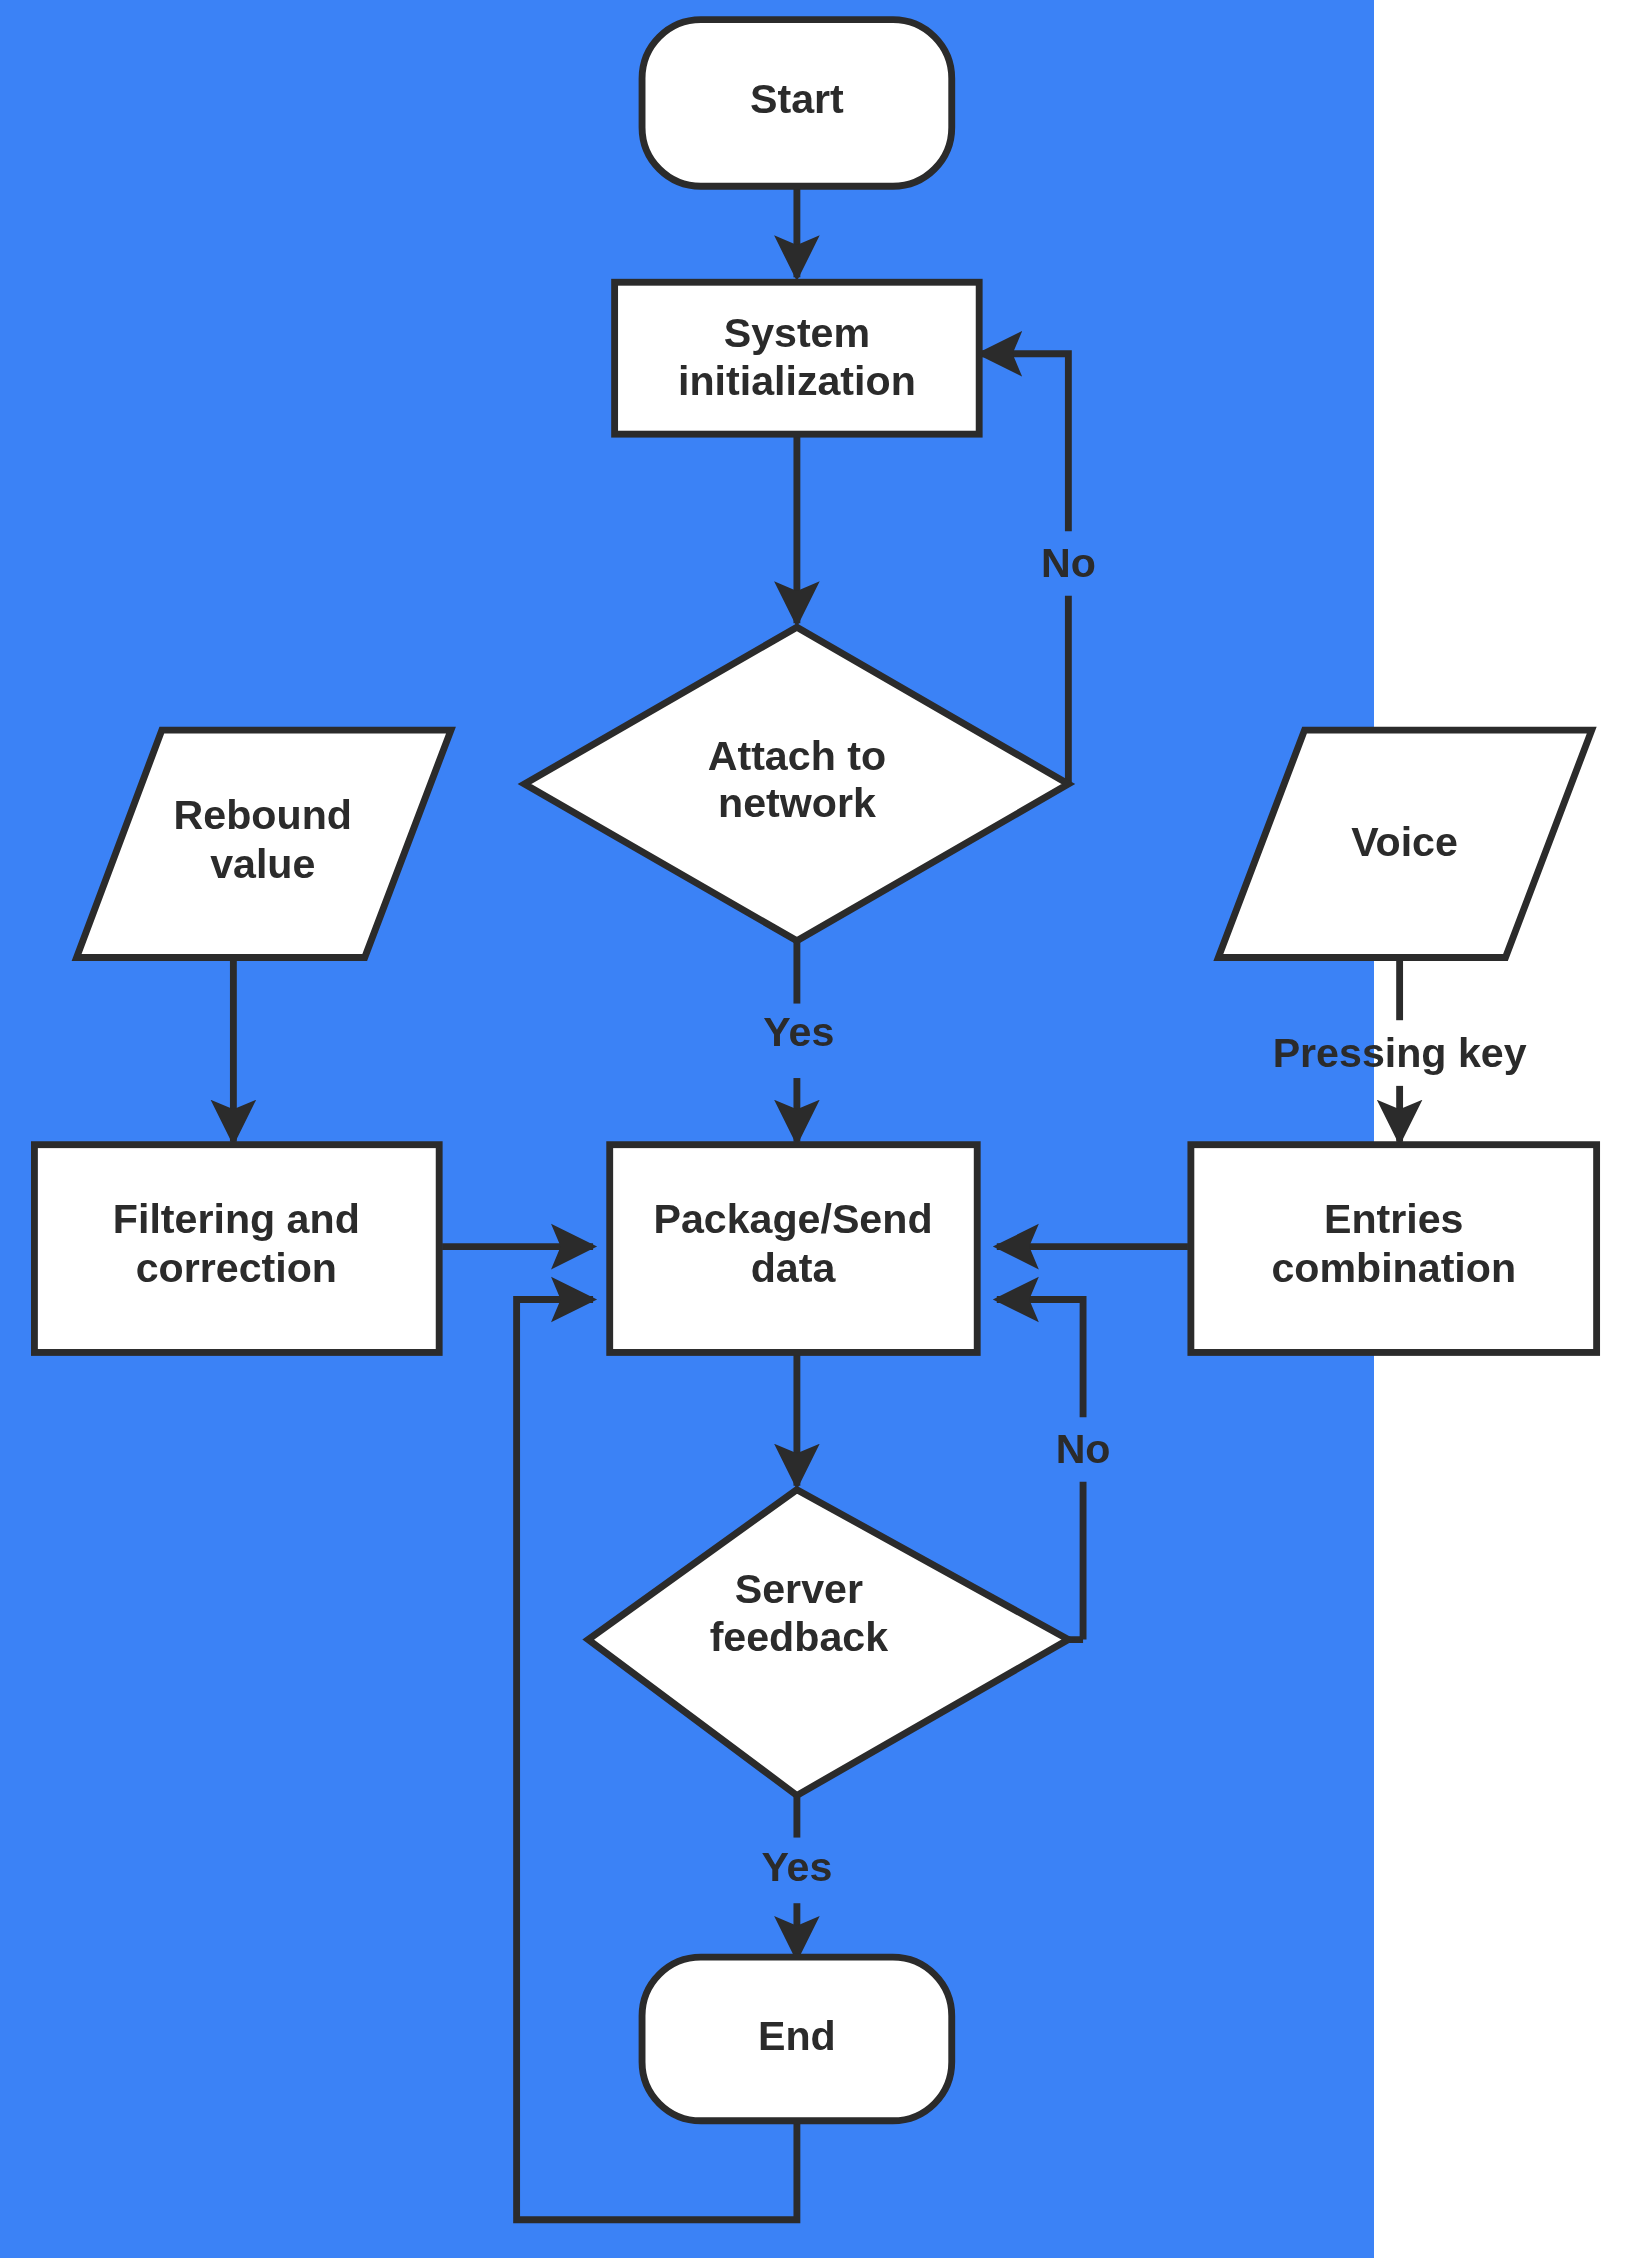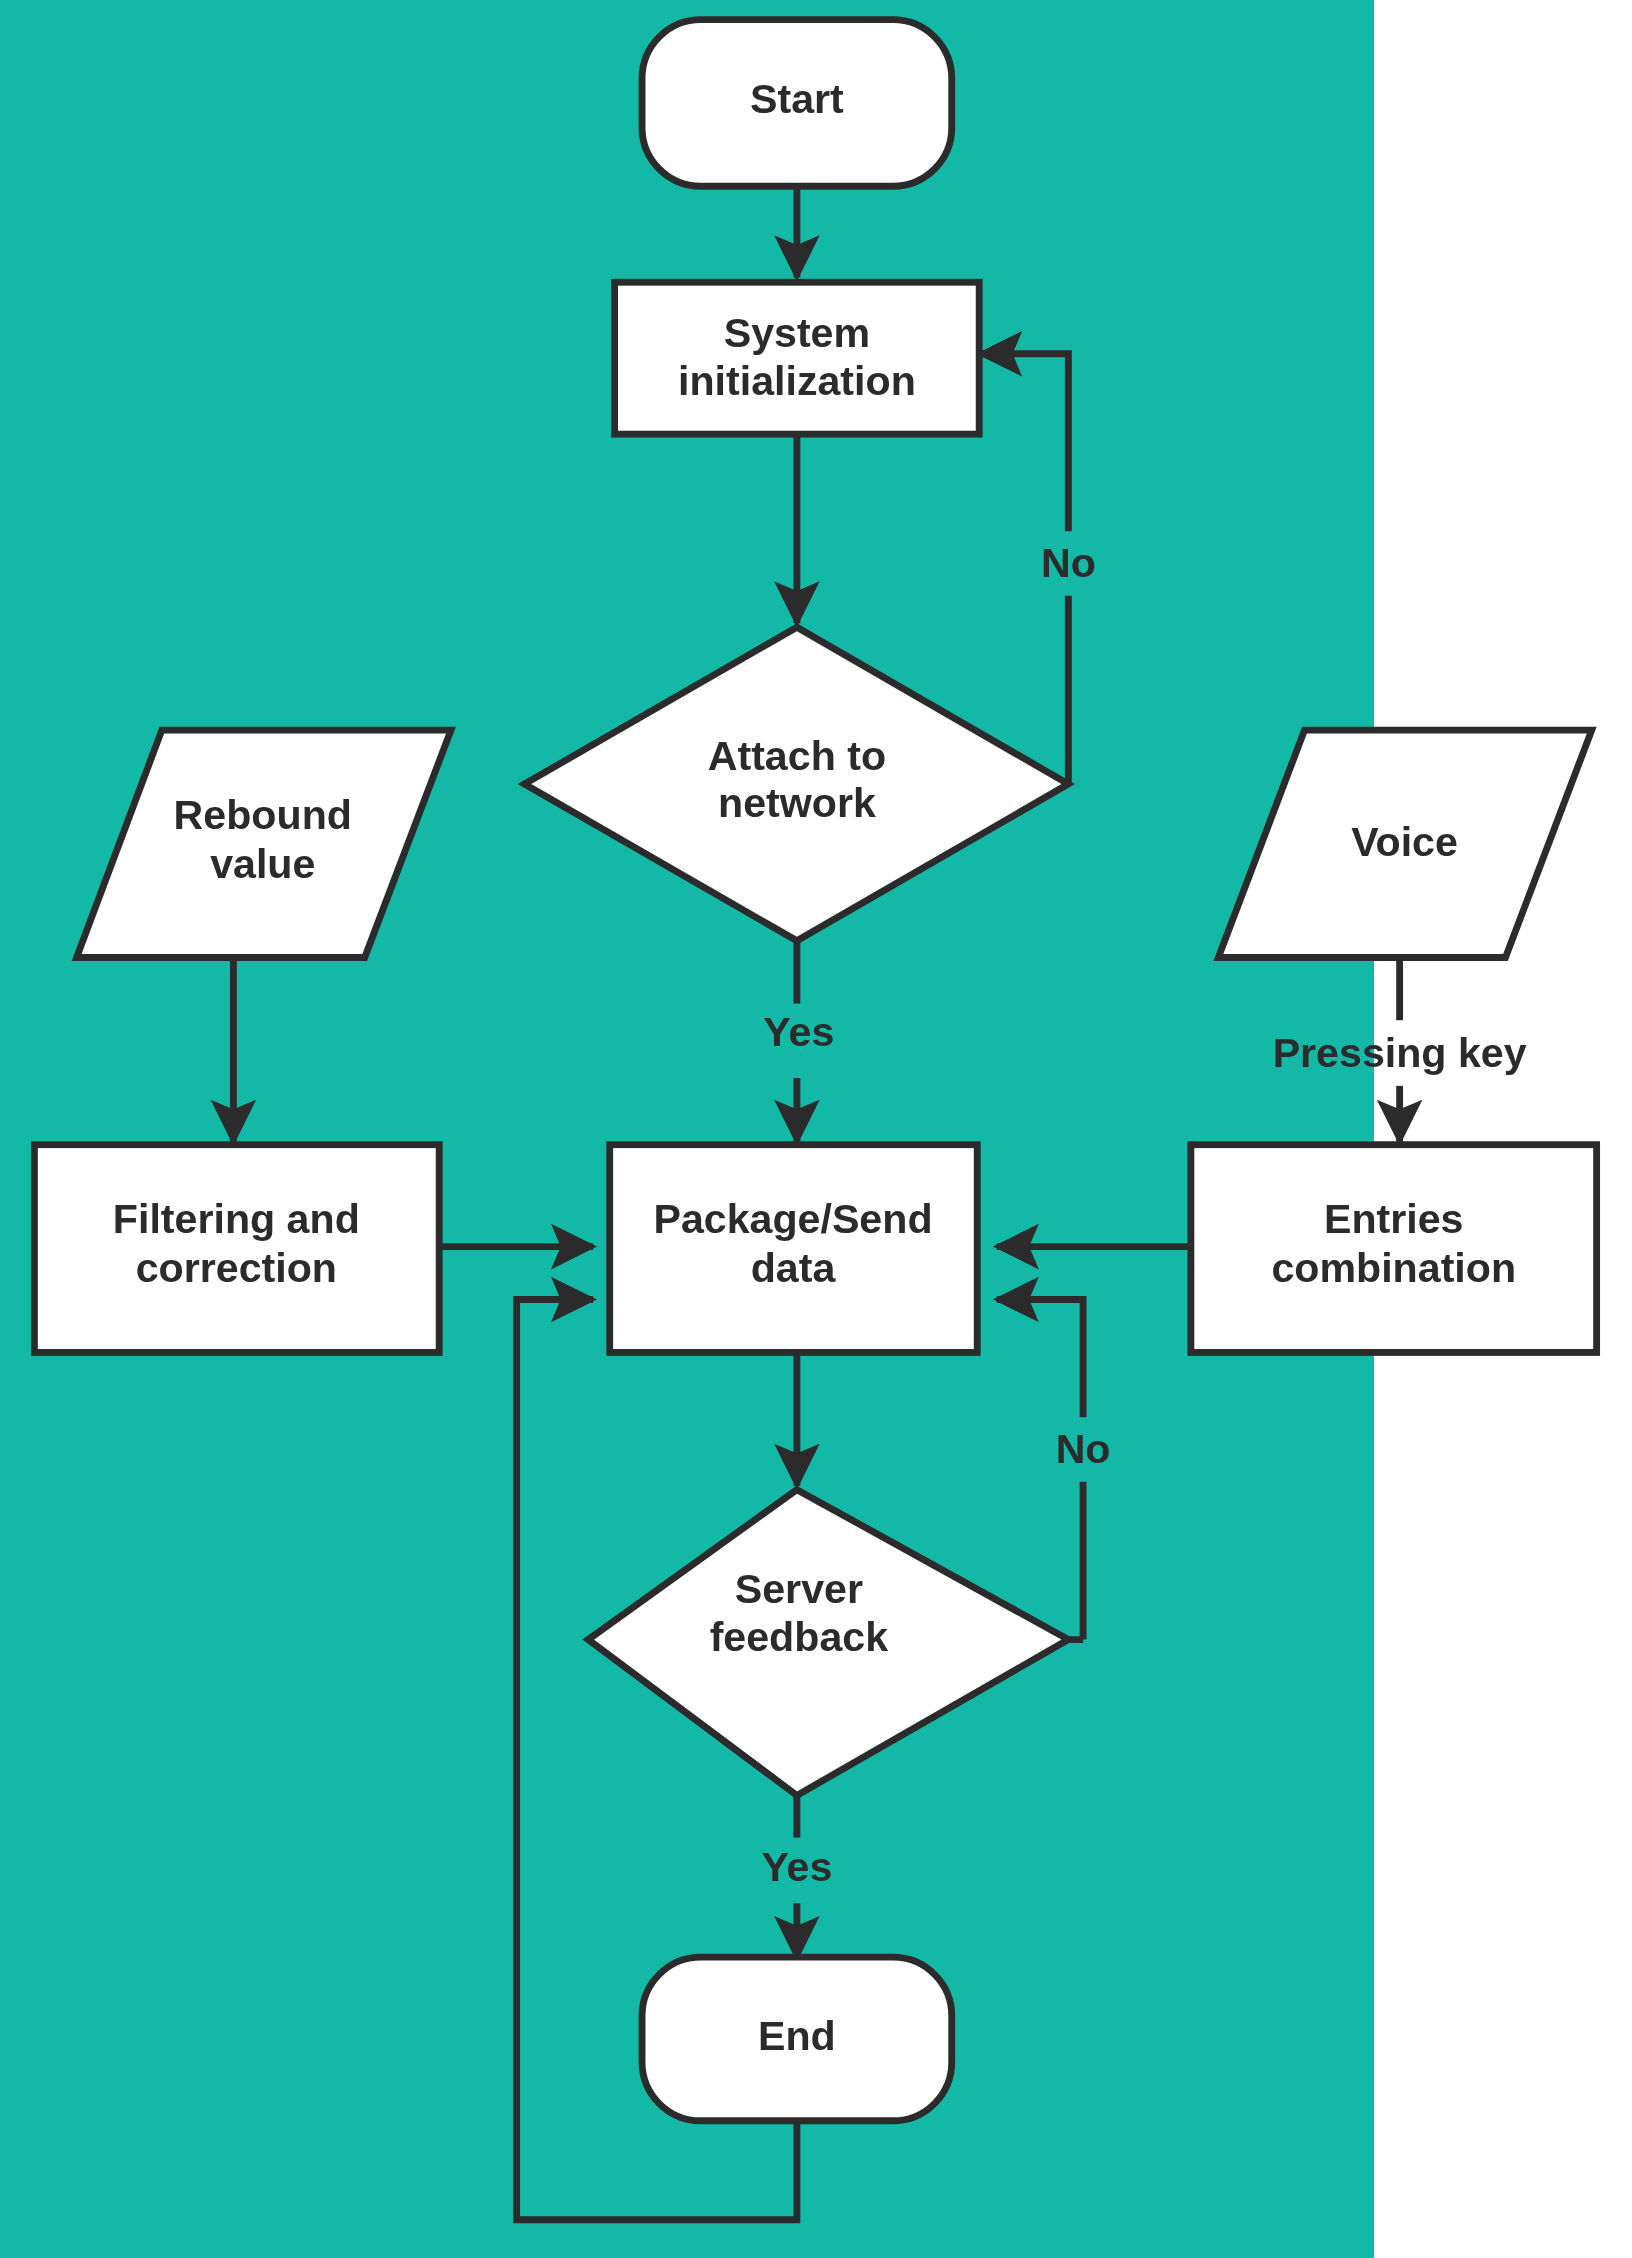--- a/index.html
+++ b/index.html
@@ -11,21 +11,21 @@
   body {
     width: 1633px;
     height: 2258px;
     font-family: "Liberation Sans", sans-serif;
     overflow: hidden;
   }
   #flow-root {
     position: relative;
     width: 1374px;
     height: 2258px;
-    background: #14b8a6;
+    background: #3b82f6;
   }
   svg#flow-svg {
     display: block;
     width: 1633px;
     height: 2258px;
   }
   .node-shape {
     fill: #ffffff;
     stroke: #2b2b2b;
     stroke-width: 7;

